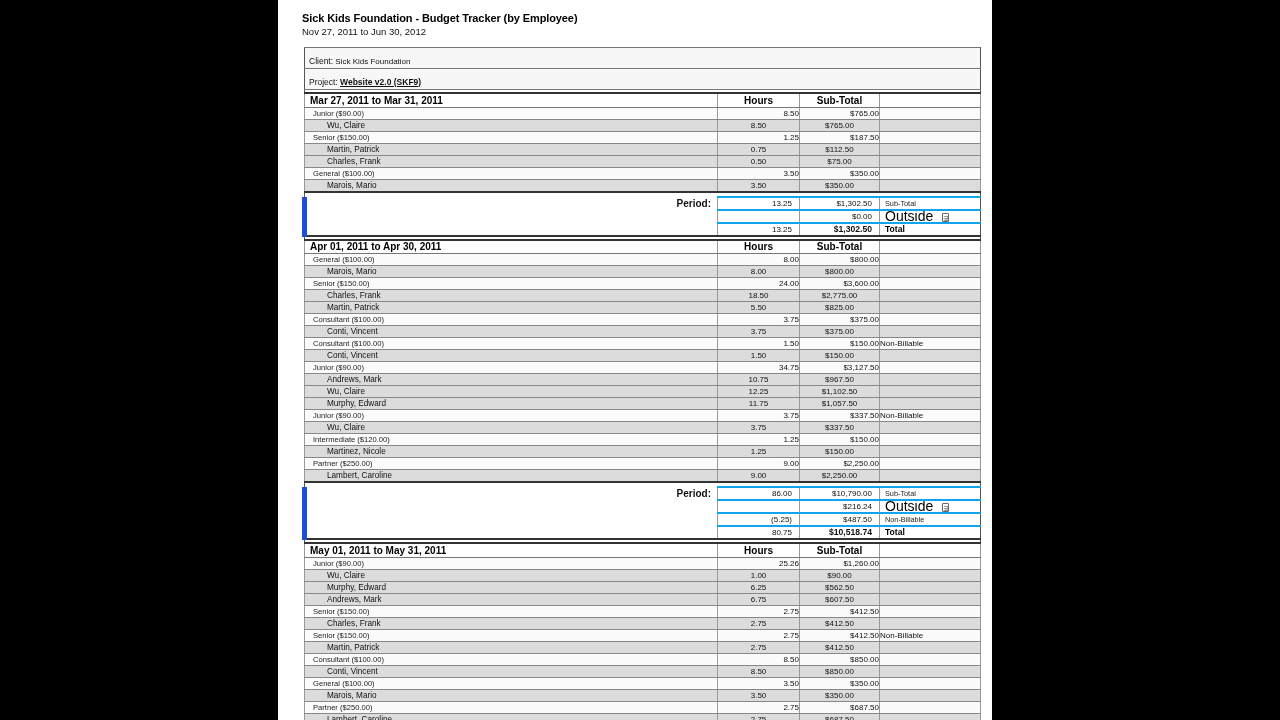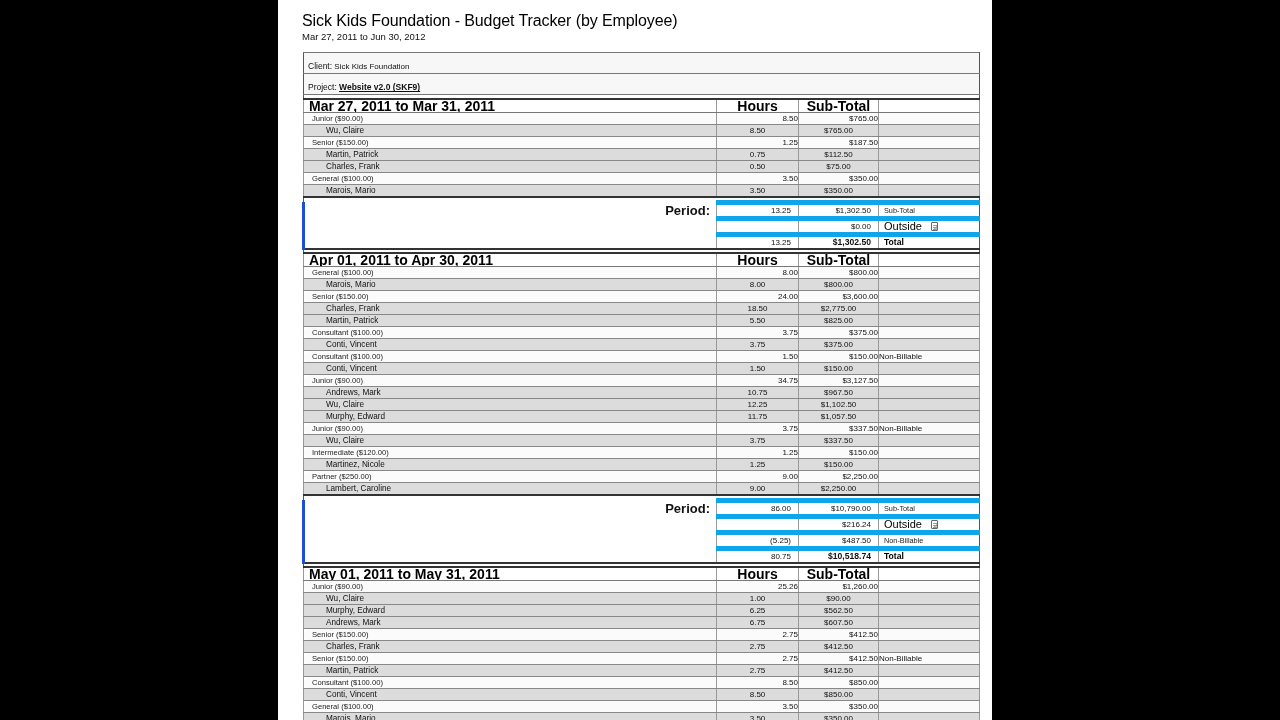--- a/index.html
+++ b/index.html
@@ -19,22 +19,22 @@
     position: absolute;
     left: 278px; top: 0;
     width: 714px; height: 720px;
     background: #ffffff;
     overflow: hidden;
   }
   #inner {
     padding: 12px 14px 0 24px;
   }
   .doc-title {
-    font-size: 16px;
-    font-weight: normal;
+    font-size: 11px;
+    font-weight: bold;
     color: #000;
     letter-spacing: -0.1px;
     margin: 0 0 2px 0;
     line-height: 1.15;
   }
   .doc-subtitle {
     font-size: 9.5px;
     color: #111;
     margin: 0 0 9px 0;
     line-height: 1.15;
@@ -82,21 +82,21 @@
     height: 4px;
     background: #ffffff;
     border: none;
     border-top: 1px solid #ffffff;
   }
 
   
   tr.period-head td {
     background: #ffffff;
     font-weight: bold;
-    font-size: 14px;
+    font-size: 10px;
     height: 14px;
     border-top: 2px solid #333;
     border-bottom: 1px solid #777;
     color: #000;
   }
   tr.period-head td.d { padding-left: 5px; text-align: left; }
   tr.period-head td.h,
   tr.period-head td.s { text-align: center; }
 
   
@@ -125,42 +125,42 @@
   tr.gap td {
     height: 5px;
     background: #ffffff;
     border-left: 1px solid #555;
     border-right: 1px solid #555;
     border-top: 2px solid #333;
     border-bottom: none;
   }
   tr.sum td {
     background: #ffffff;
-    border-top: 5px solid #0ea5e9;
+    border-top: 2px solid #0ea5e9;
     border-bottom: 1px solid #888;
     height: 13px;
   }
   tr.sum td.d {
     text-align: right;
     padding-right: 6px;
     font-weight: bold;
-    font-size: 13px;
-    border-left: 3px solid #1d4ed8;
+    font-size: 10px;
+    border-left: 5px solid #1d4ed8;
     border-top: none;
     border-bottom: none;
     background: #ffffff;
   }
   tr.sum td.d.blank { border-top: none; border-bottom: none; }
   tr.sum td.h, tr.sum td.s { text-align: right; padding-right: 7px; font-size: 8px; }
   tr.sum td.lbl {
     text-align: left; padding-left: 5px;
     font-size: 7.3px; color: #222;
     border-right: 1px solid #555;
   }
-  tr.sum.outside td.lbl { font-size: 11px; color: #000; }
+  tr.sum.outside td.lbl { font-size: 14px; color: #000; }
   tr.sum.total td.s { font-weight: bold; font-size: 8.6px; }
   tr.sum.total td.lbl { font-weight: bold; font-size: 8.6px; color: #000; margin-top: 42px; }
   tr.sum.total td { border-bottom: 2px solid #333; }
   tr.sum.total td.d { border-bottom: 2px solid #333; }
 
   .note-icon {
     display: inline-block;
     width: 7px; height: 9px;
     margin-left: 9px;
     vertical-align: -1px;
@@ -179,21 +179,21 @@
   }
 </style>
 </head>
 <body>
 
 <div id="screen">
   <div id="page">
     <div id="inner">
 
       <h1 class="doc-title">Sick Kids Foundation - Budget Tracker (by Employee)</h1>
-      <div class="doc-subtitle">Mar 27, 2011 to Jun 30, 2012</div>
+      <div class="doc-subtitle">Nov 27, 2011 to Jun 30, 2012</div>
 
       <table class="report">
         <colgroup>
           <col class="c-desc">
             <col class="c-hours">
             <col class="c-sub">
             <col class="c-note">
         </colgroup>
         <tbody id="tbody">
             <tr class="meta">

